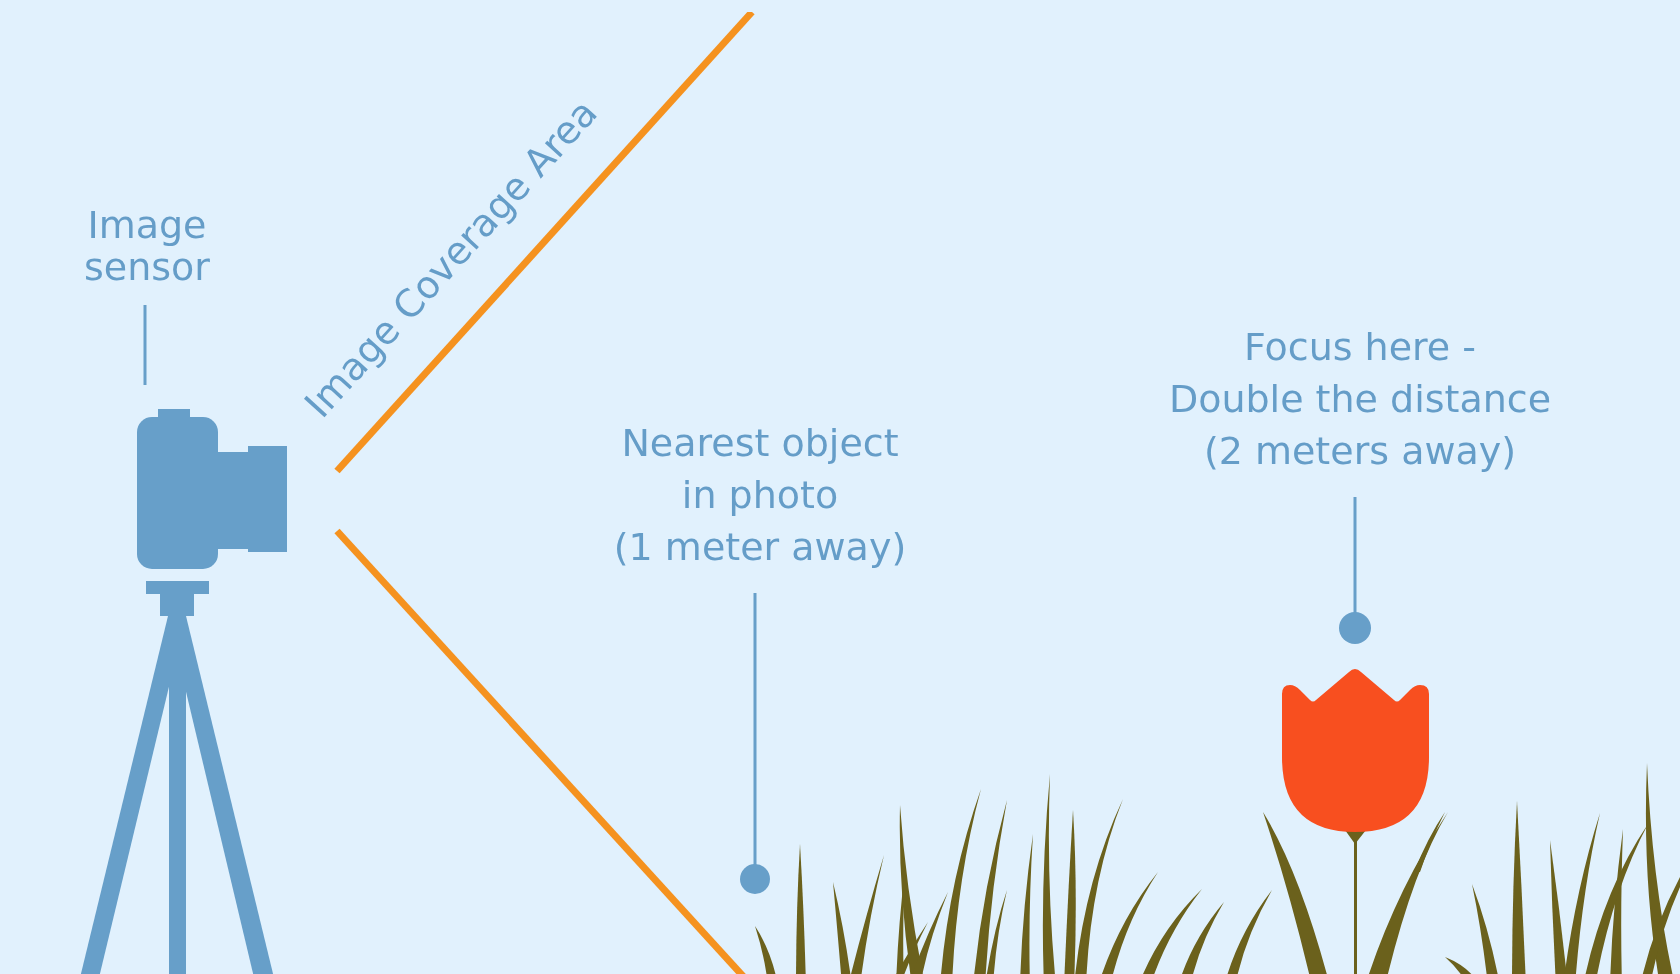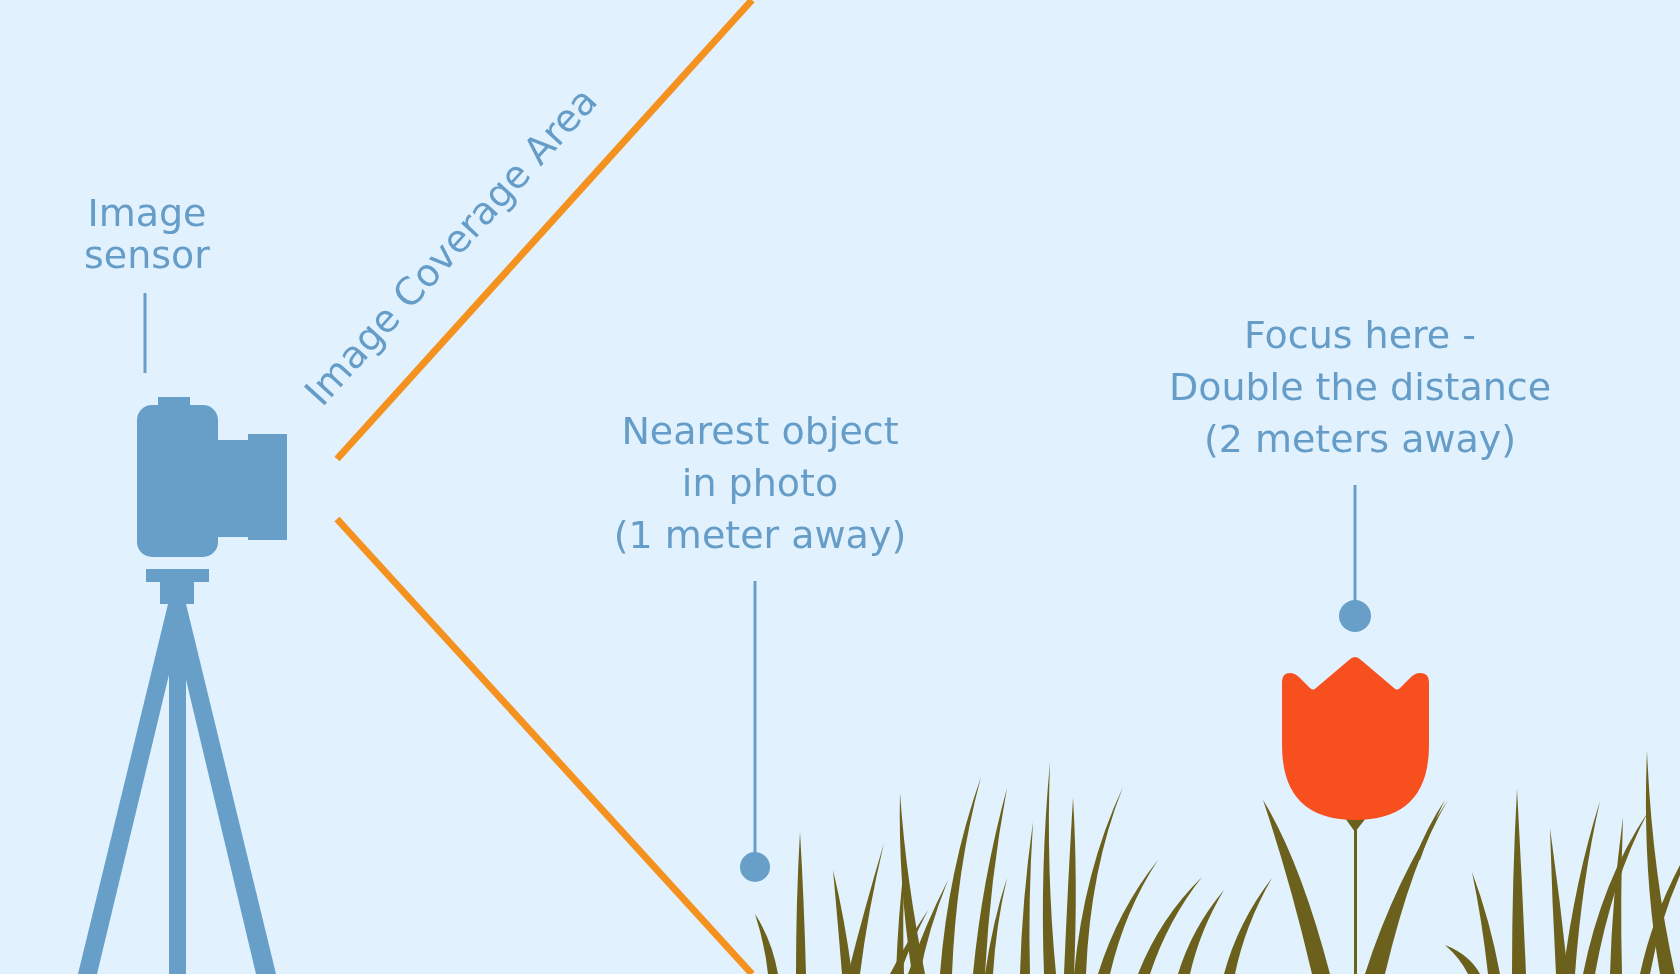--- a/index.html
+++ b/index.html
@@ -1,17 +1,17 @@
 <!DOCTYPE html>
 <html><head>
   <meta charset="utf-8">
   <style>
     html, body { margin: 0; padding: 0; background: #e1f1fd; }
     body { width: 1680px; height: 974px; overflow: hidden; position: relative; }
-    #stage { position: absolute; left: 0; top: 0; width: 1680px; height: 840px; }
+    #stage { position: absolute; left: 0; top: 12px; width: 1680px; height: 840px; }
     svg { display: block; }
     .lbl { font-family: "DejaVu Sans", sans-serif; fill: #659dc8; font-weight: normal; }
   </style>
 </head>
 <body>
 
 <div id="stage">
 <svg width="1680" height="974" viewBox="0 0 1680 974" xmlns="http://www.w3.org/2000/svg">
   <rect x="0" y="0" width="1680" height="974" fill="#e1f1fd"></rect>
 

